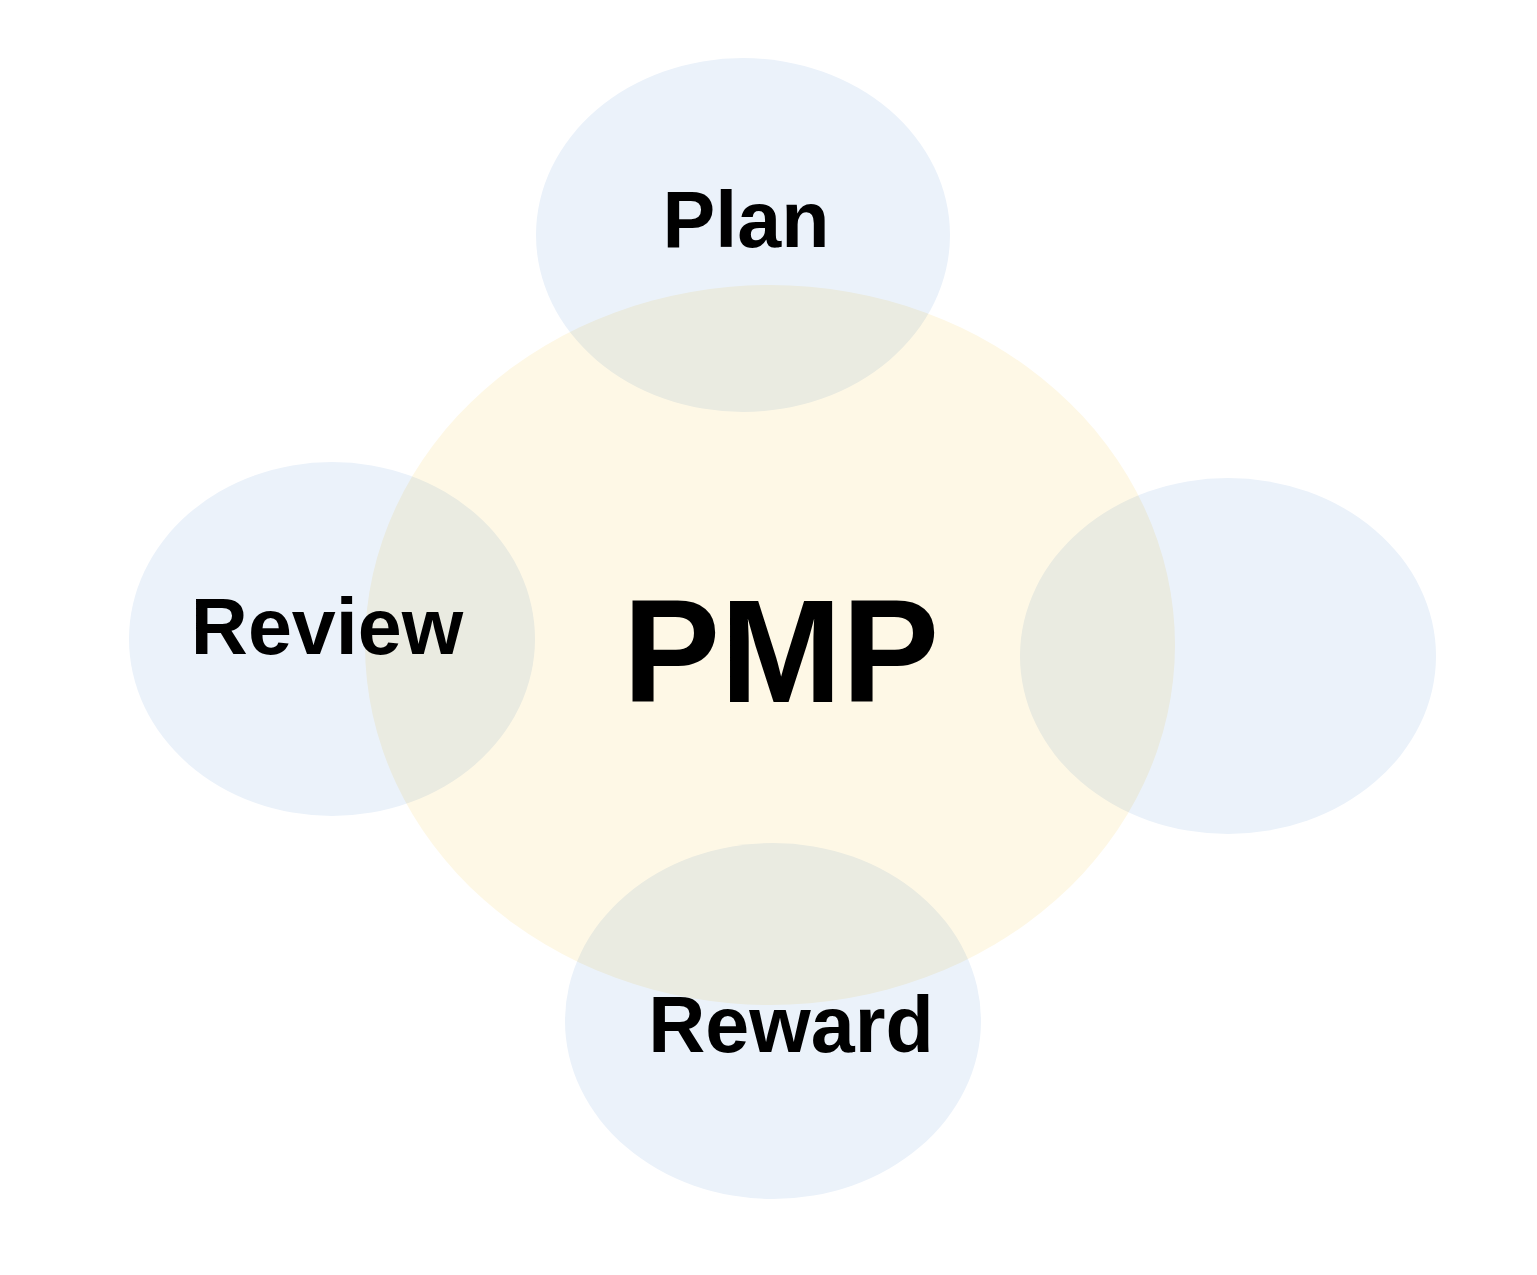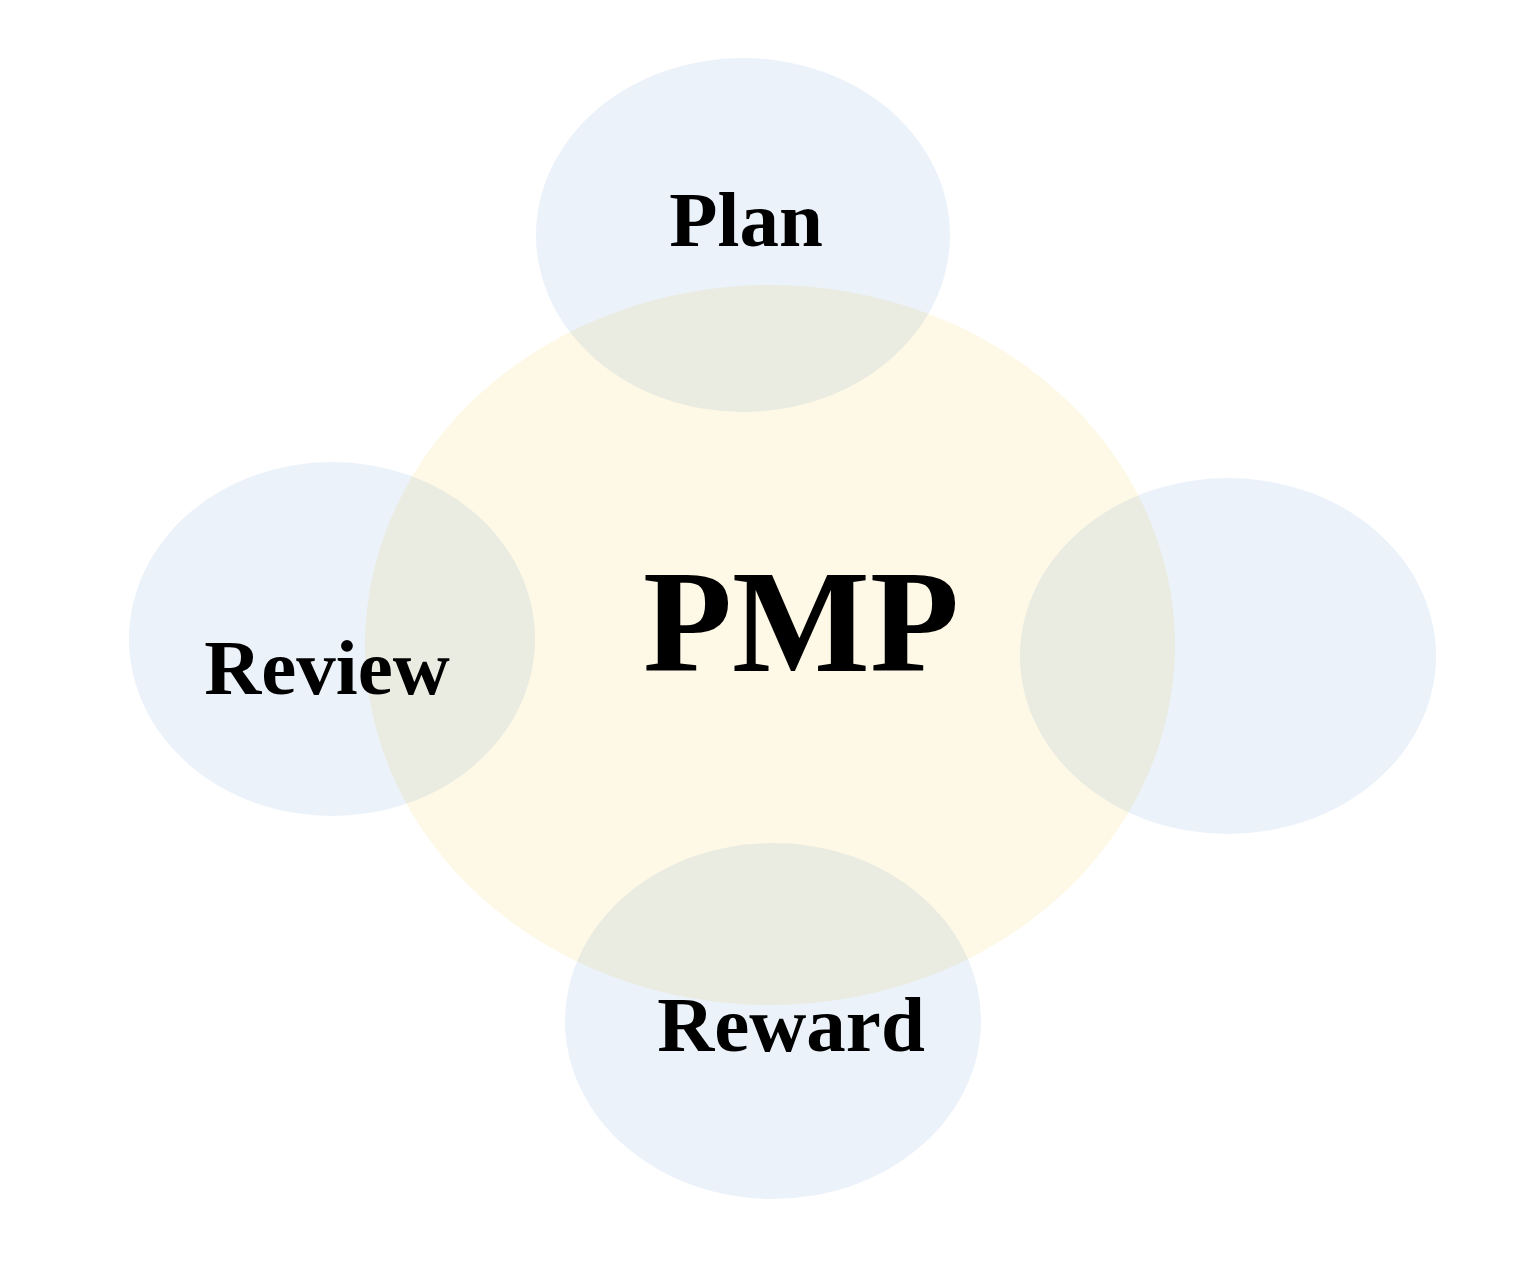--- a/index.html
+++ b/index.html
@@ -6,21 +6,21 @@
     margin: 0;
     padding: 0;
     background: #ffffff;
   }
   .canvas {
     position: relative;
     width: 1448px;
     height: 1275px;
     background: var(--bg, #ffffff);
     overflow: hidden;
-    font-family: Liberation Serif, serif;
+    font-family: Liberation Sans, sans-serif;
   }
   .ellipse {
     position: absolute;
     border-radius: 50%;
   }
   .ellipse.center {
     left: 365px;
     top: 285px;
     width: 810px;
     height: 720px;
@@ -39,29 +39,28 @@
     position: absolute;
     transform: translate(-50%, -50%);
     color: var(--label-text, #000000);
     font-weight: 700;
     white-space: nowrap;
     z-index: 10;
     line-height: 1;
   }
   .label.node-label { font-size: 79px; }
   .label.plan-label   { left: 746px;  top: 219px; }
-  .label.review-label { left: 327px;  top: 667px; }
+  .label.review-label { left: 327px;  top: 626px; }
   .label.coach-label  { left: 1233px; top: 653px; }
   .label.reward-label { left: 773px;  top: 1024px; margin-left: 18px; }
   .label.center-label {
     left: 781px;
-    top: 622px;
+    top: 652px;
     font-size: 146px;
     font-weight: 700;
-    margin-left: 20px;
   }
 </style>
 </head>
 <body>
 
 <div class="canvas">
 
   <div class="ellipse center"></div>
 
   <div class="ellipse satellite plan"></div>

